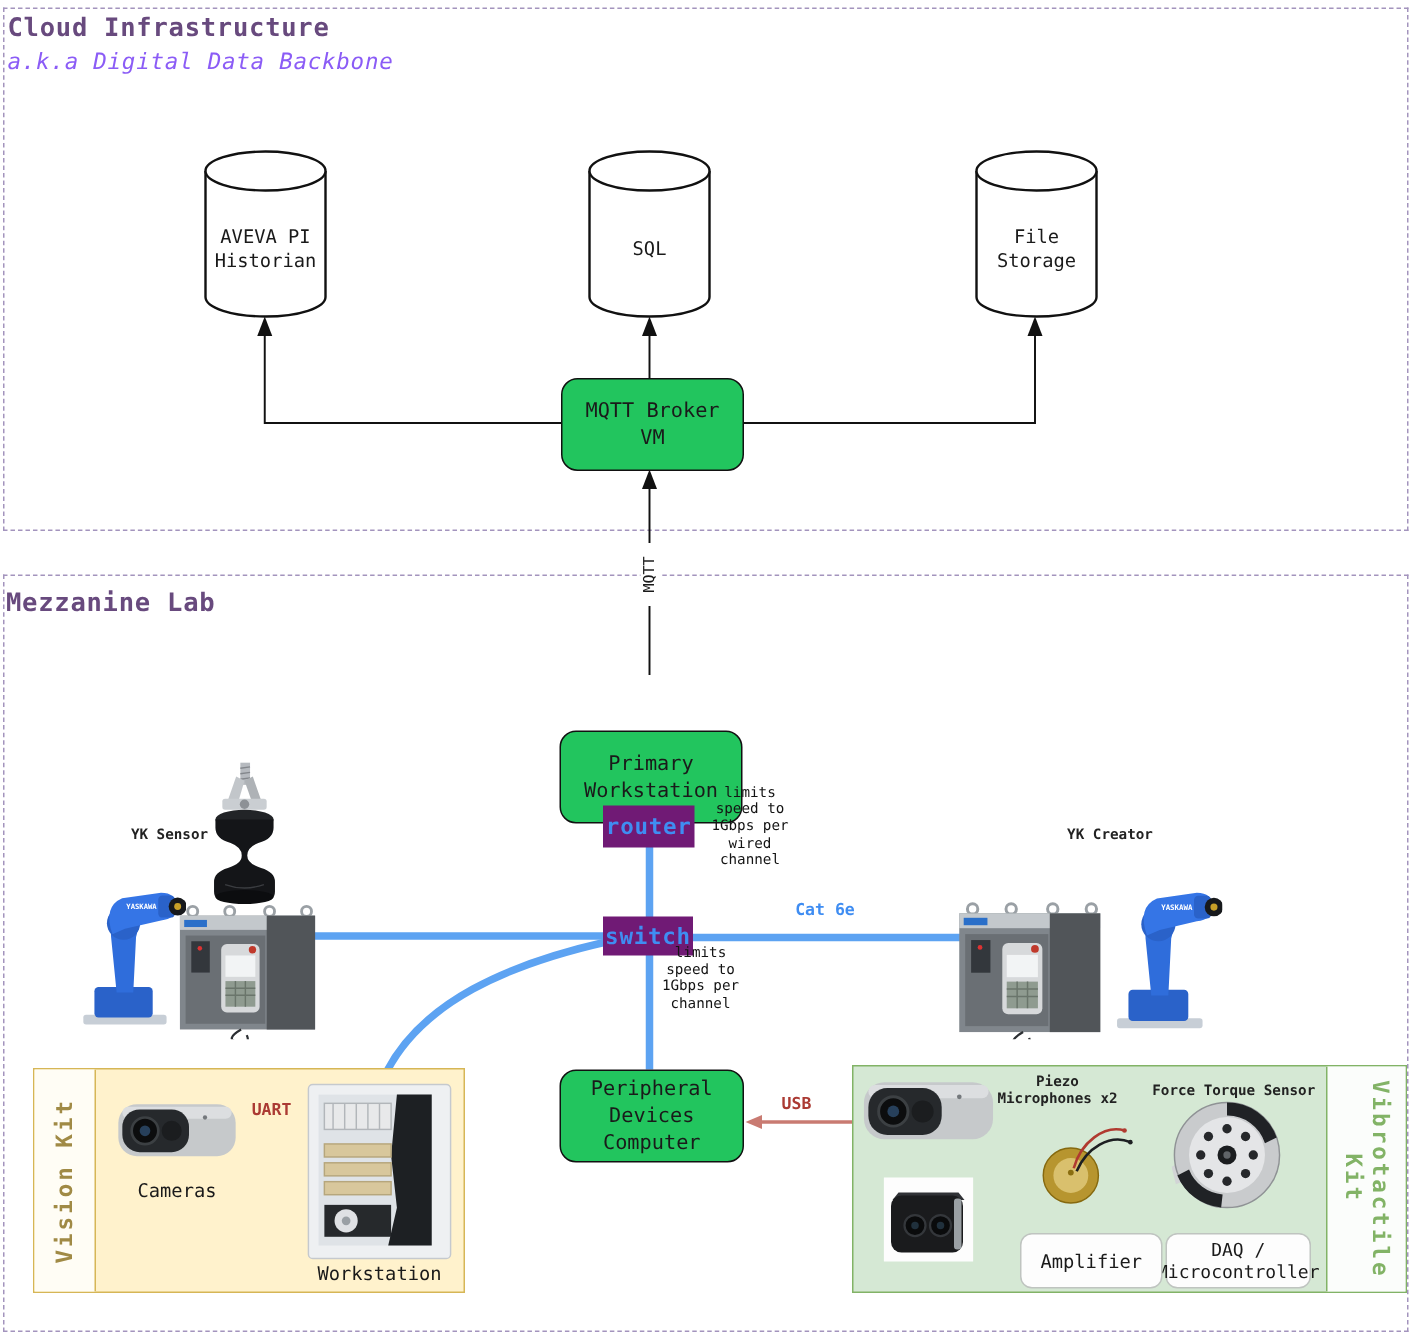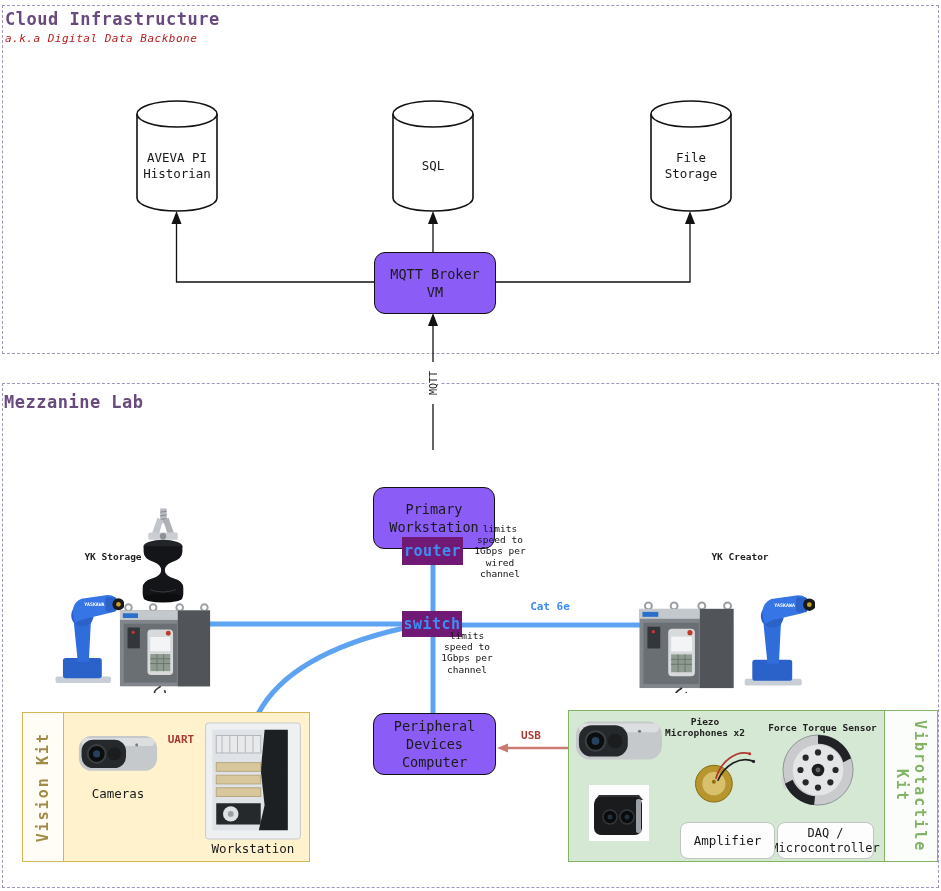--- a/index.html
+++ b/index.html
@@ -2,22 +2,22 @@
 <html><head>
 <meta charset="utf-8">
 <style>
   html,body{margin:0;padding:0;background:#fff;}
   #canvas{position:relative;width:941px;height:891px;background:#fff;overflow:hidden;
           font-family:"DejaVu Sans Mono","Liberation Mono",monospace;color:#1a1a1a;padding-left:13px;}
   .abs{position:absolute;}
   .ml{white-space:pre-line;}
   .zone{position:absolute;border:1px dashed #a394bd;background:transparent;}
   .zone-title{position:absolute;font-weight:bold;font-size:17px;color:#684a7e;letter-spacing:.5px;}
-  .zone-sub{position:absolute;font-style:italic;font-size:11px;color:#b91c1c;letter-spacing:.5px;text-align:right;}
-  .node{position:absolute;background:#8b5cf6;border:1.6px solid #111;border-radius:11px;
+  .zone-sub{position:absolute;font-style:italic;font-size:15px;color:#8b5cf6;letter-spacing:.5px;text-align:right;}
+  .node{position:absolute;background:#22c55e;border:1.6px solid #111;border-radius:11px;
         display:flex;align-items:center;justify-content:center;text-align:center;
         font-size:13.5px;line-height:1.35;}
   .cyl-label{position:absolute;display:flex;align-items:center;justify-content:center;
              text-align:center;font-size:12.5px;line-height:1.3;}
   .bluetag{position:absolute;background:#701a75;color:#3f8df2;font-weight:bold;font-size:15px;
            display:flex;align-items:center;justify-content:center;letter-spacing:.5px;}
   .bluetext{position:absolute;color:#3f8df2;font-weight:bold;font-size:11px;text-align:center;}
   .redtext{position:absolute;color:#ab3a33;font-weight:bold;font-size:11px;text-align:center;}
   .note{position:absolute;font-size:9.5px;line-height:1.18;text-align:center;color:#141414;}
   .eqlabel{position:absolute;font-weight:bold;font-size:9.5px;text-align:center;color:#222;}
@@ -222,21 +222,21 @@
 speed to
 1Gbps per
 wired
 channel</div>
   <div class="note ml" style="left:437px;top:630px;width:60px;">limits
 speed to
 1Gbps per
 channel</div>
   <div class="bluetext" style="left:520px;top:600px;width:60px;">Cat 6e</div>
 
-  <div class="eqlabel" style="left:63px;top:551px;width:100px;">YK Storage</div>
+  <div class="eqlabel" style="left:63px;top:551px;width:100px;">YK Sensor</div>
   <div class="eqlabel" style="left:690px;top:551px;width:100px;">YK Creator</div>
 
   <svg class="art" style="left:139px;top:506px;width:48px;height:100px;">
       <use href="#sym-tool"></use>
     </svg>
   <svg class="art" style="left:50px;top:564px;width:74px;height:126px;">
       <use href="#sym-robot"></use>
     </svg>
   <svg class="art" style="left:119px;top:599px;width:92px;height:94px;">
       <use href="#sym-controller"></use>

